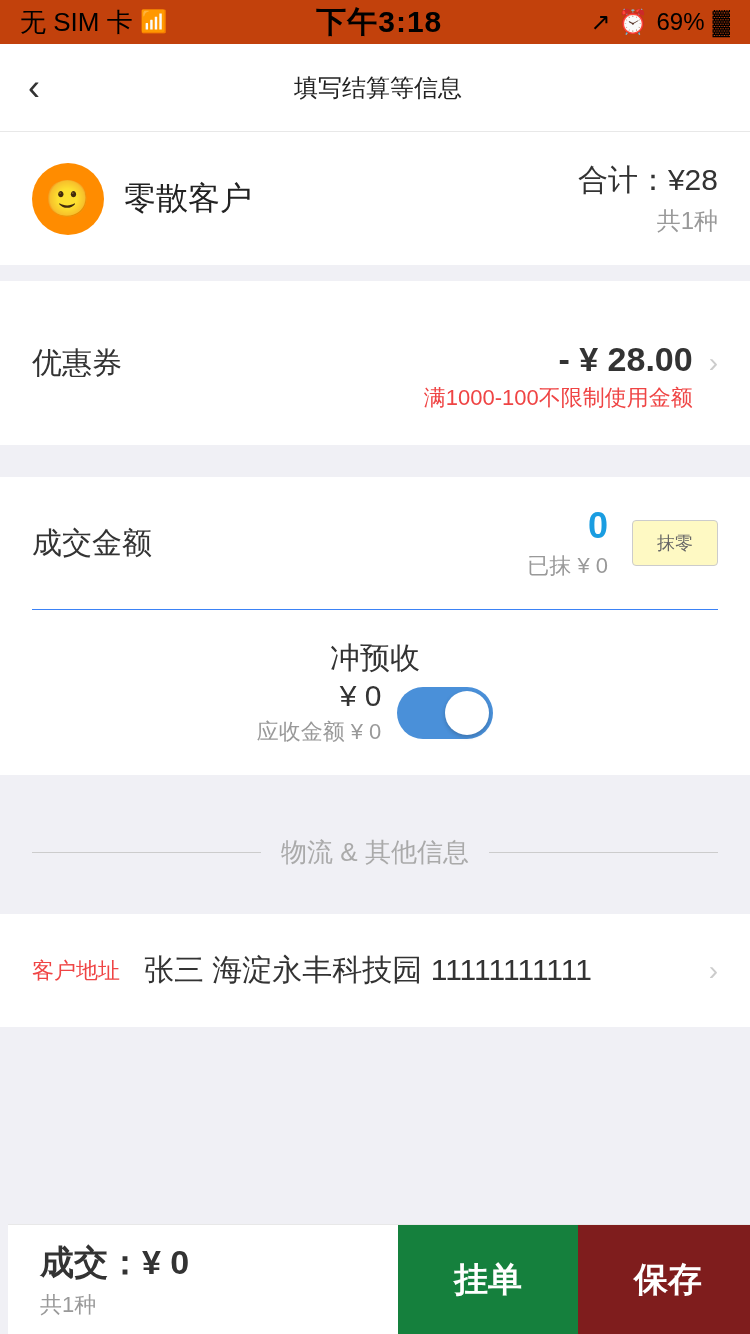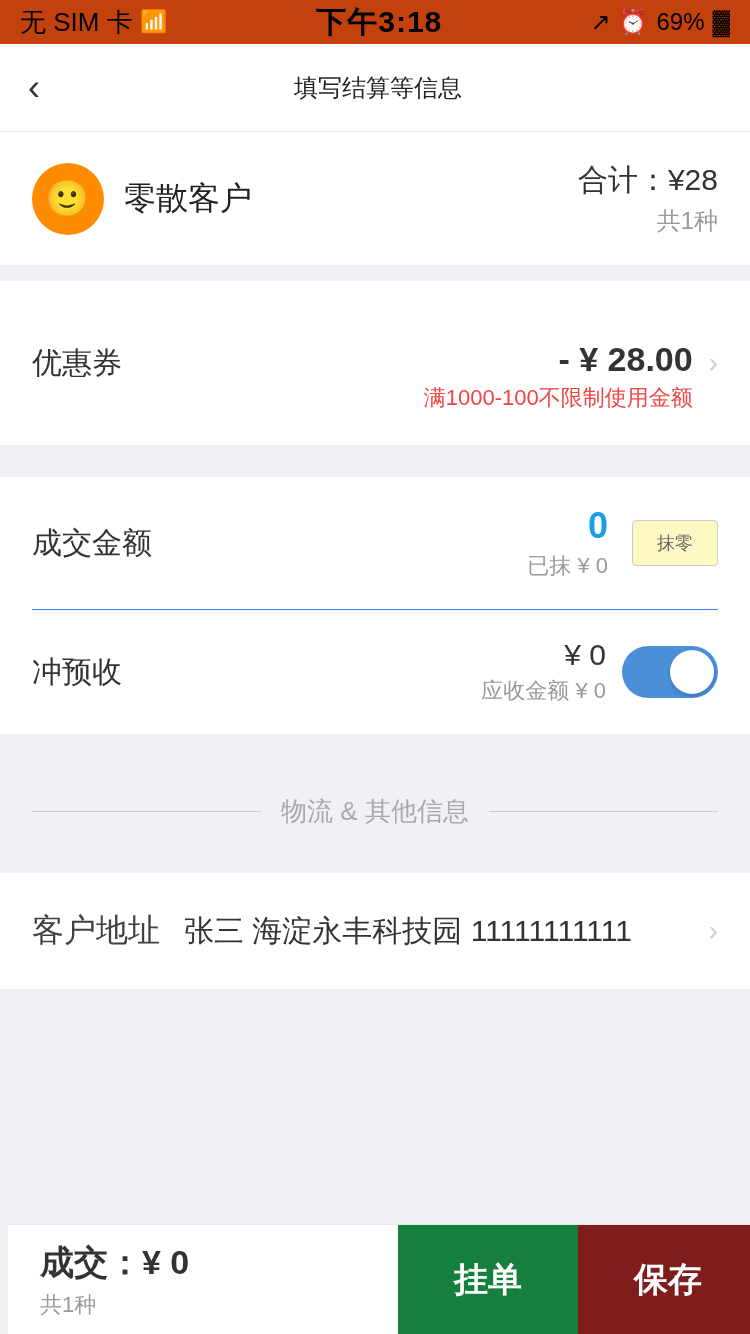--- a/index.html
+++ b/index.html
@@ -207,20 +207,21 @@
       background: #fef9c3;
       cursor: pointer;
     }
 
     
     .prereceive-row {
       display: flex;
       align-items: center;
       justify-content: space-between;
       padding: 28px 0;
+      flex-direction: column;
     }
     .prereceive-values {
       display: flex;
       flex-direction: column;
       align-items: flex-end;
     }
     .prereceive-amount {
       font-size: 30px;
       color: #333;
     }
@@ -306,22 +307,22 @@
 
     
     .address-row {
       display: flex;
       align-items: center;
       justify-content: space-between;
       padding: 36px 32px;
       background: #fff;
     }
     .address-label {
-      font-size: 32px;
-      color: #404040;
+      font-size: 22px;
+      color: #ef4444;
       white-space: nowrap;
       margin-right: 24px;
     }
     .address-value {
       font-size: 30px;
       color: #333;
       flex: 1;
     }
 
     

